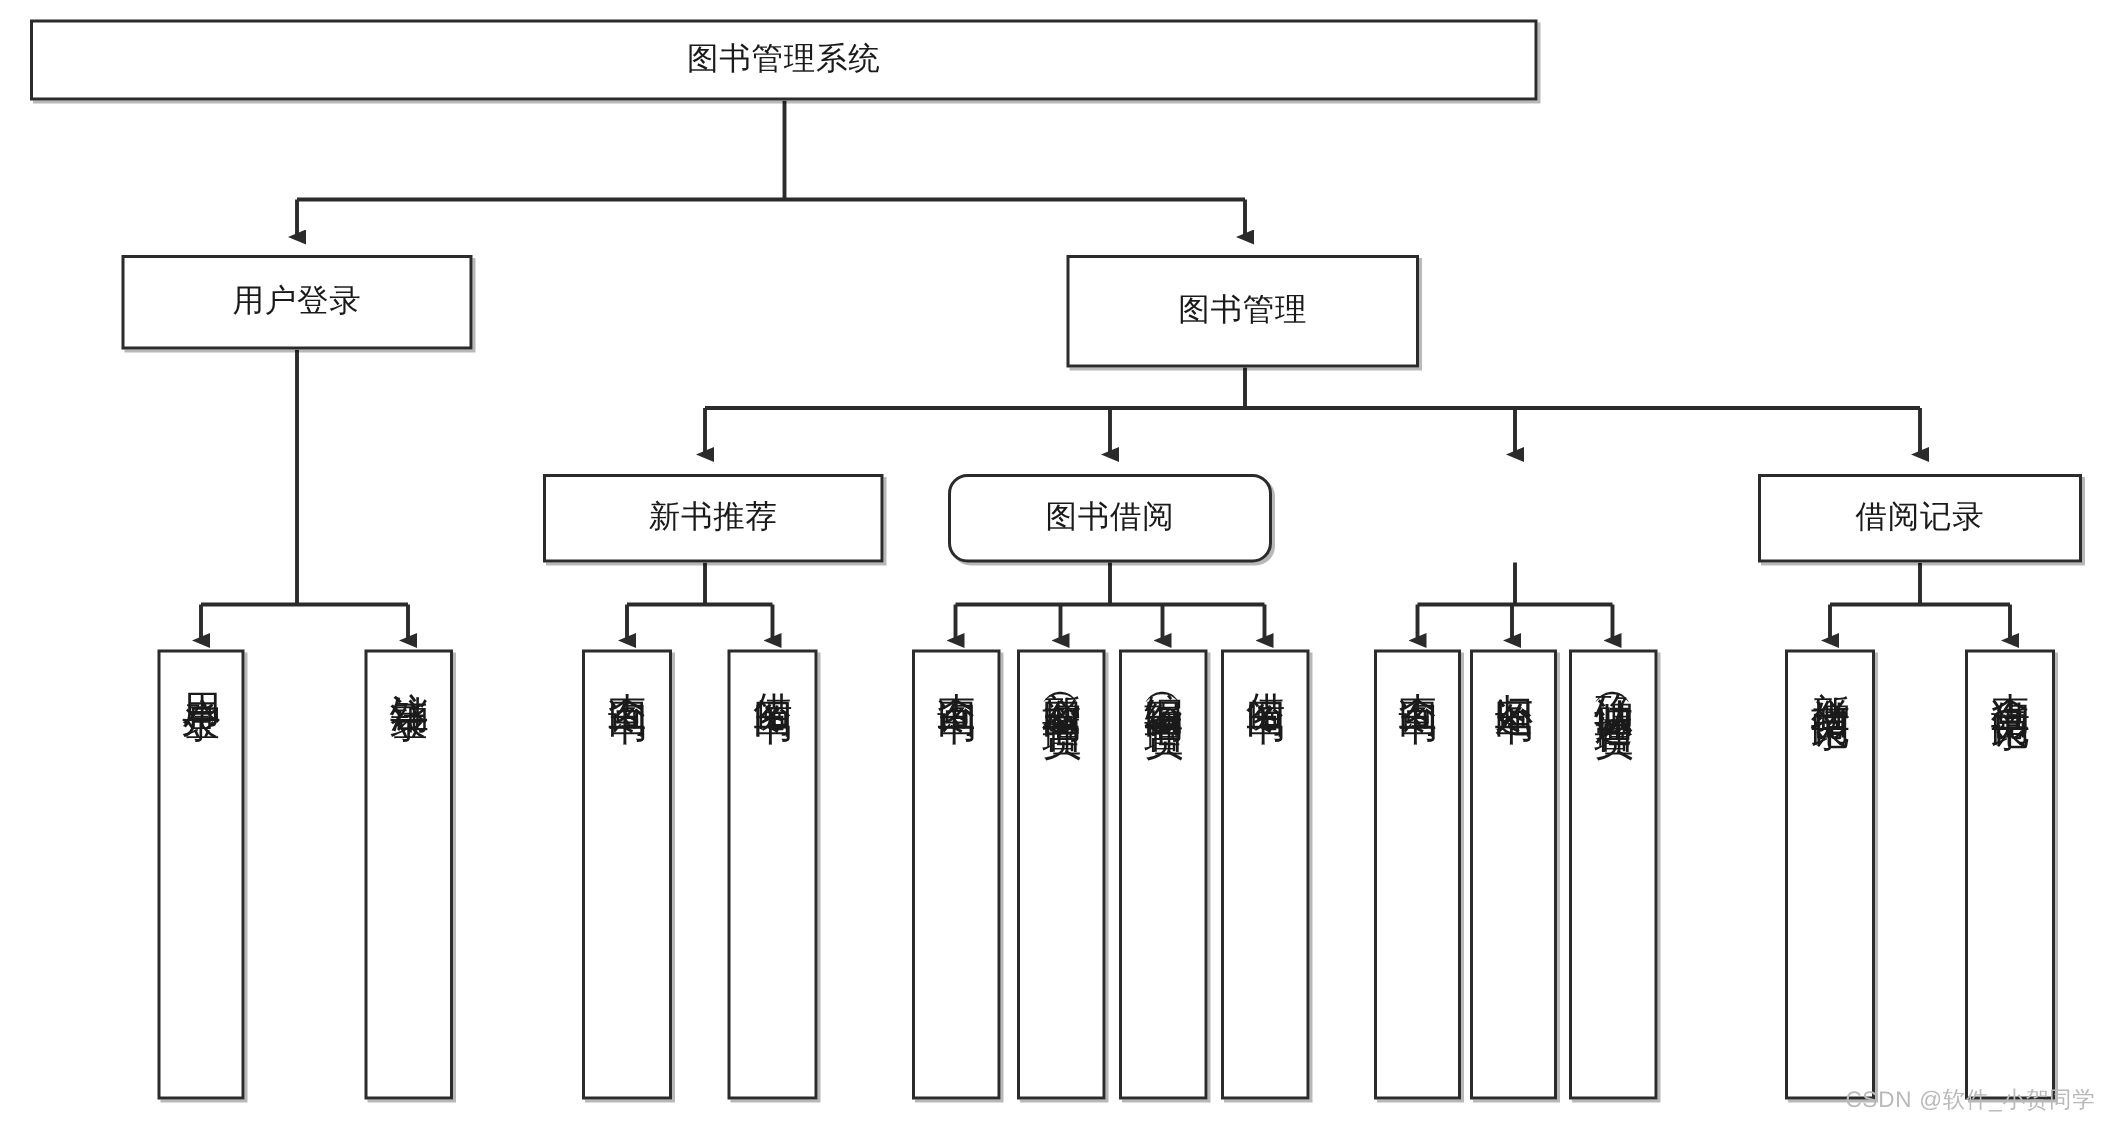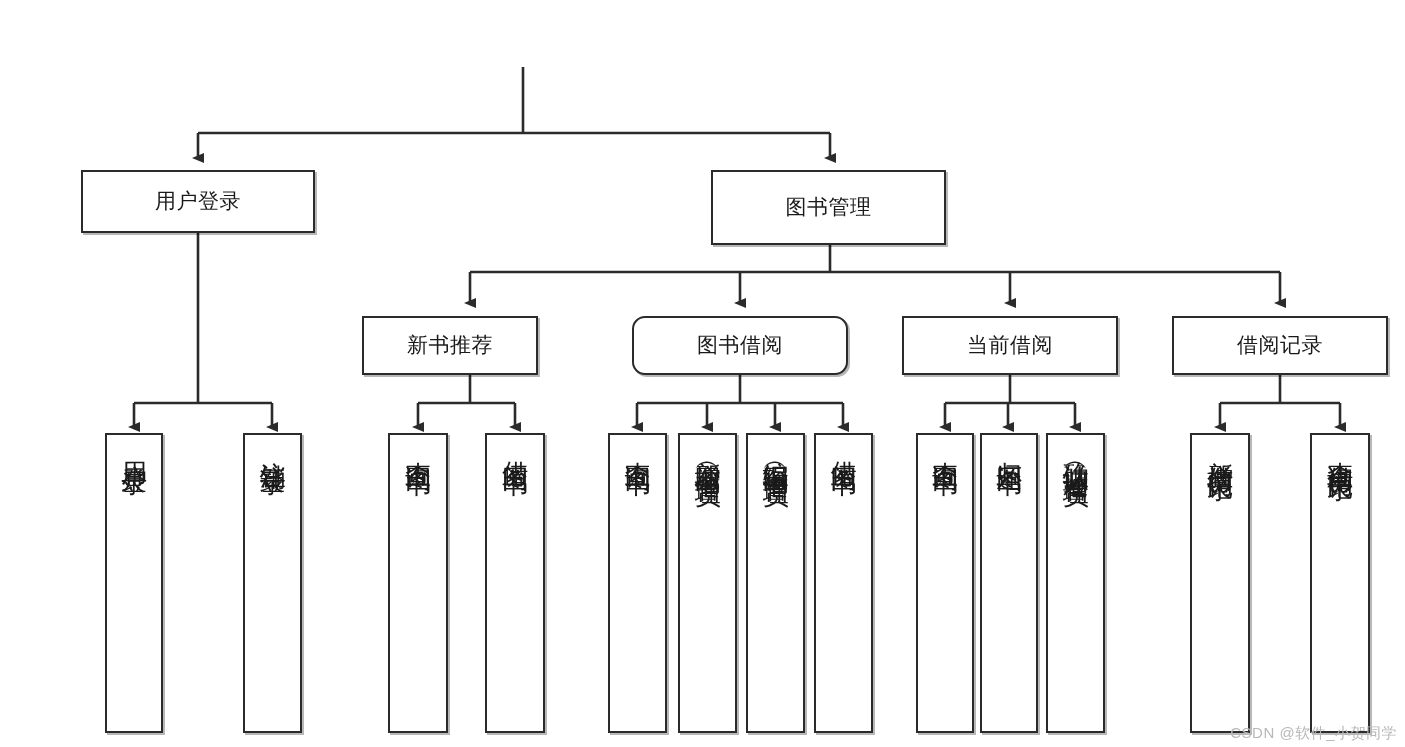--- a/index.html
+++ b/index.html
@@ -118,40 +118,40 @@
       <path d="M1008,403 L1008,427" marker-end="url(#arrow)"></path>
       <path d="M1075,403 L1075,427" marker-end="url(#arrow)"></path>
 
       <path d="M1280,375 L1280,403"></path>
       <path d="M1220,403 L1340,403"></path>
       <path d="M1220,403 L1220,427" marker-end="url(#arrow)"></path>
       <path d="M1340,403 L1340,427" marker-end="url(#arrow)"></path>
     </g>
   </svg>
 
+  <div class="node horiz" style="left:20px; top:13px; width:1005px; height:54px;">
+    <span class="label">图书管理系统</span>
+  </div>
 
   <div class="node horiz" style="left:81px; top:170px; width:234px; height:63px;">
     <span class="label">用户登录</span>
   </div>
 
   <div class="node horiz" style="left:711px; top:170px; width:235px; height:75px;">
     <span class="label">图书管理</span>
   </div>
 
-  <div class="node horiz" style="left:362px; top:316px; width:176px; height:59px;">
+  <div class="node horiz" style="left:362px; top:316px; width:227px; height:59px;">
     <span class="label">新书推荐</span>
   </div>
 
   <div class="node horiz" style="left:632px; top:316px; width:216px; height:59px;border-radius:13px;">
     <span class="label">图书借阅</span>
   </div>
 
-  <div class="node horiz" style="left:902px; top:316px; width:216px; height:59px;">
-    <span class="label">当前借阅</span>
-  </div>
 
   <div class="node horiz" style="left:1172px; top:316px; width:216px; height:59px;">
     <span class="label">借阅记录</span>
   </div>
 
   <div class="node vert" style="left:105px; top:433px; width:58px; height:300px;">
     <span class="label">用户登录</span>
   </div>
 
   <div class="node vert" style="left:243px; top:433px; width:59px; height:300px;">

